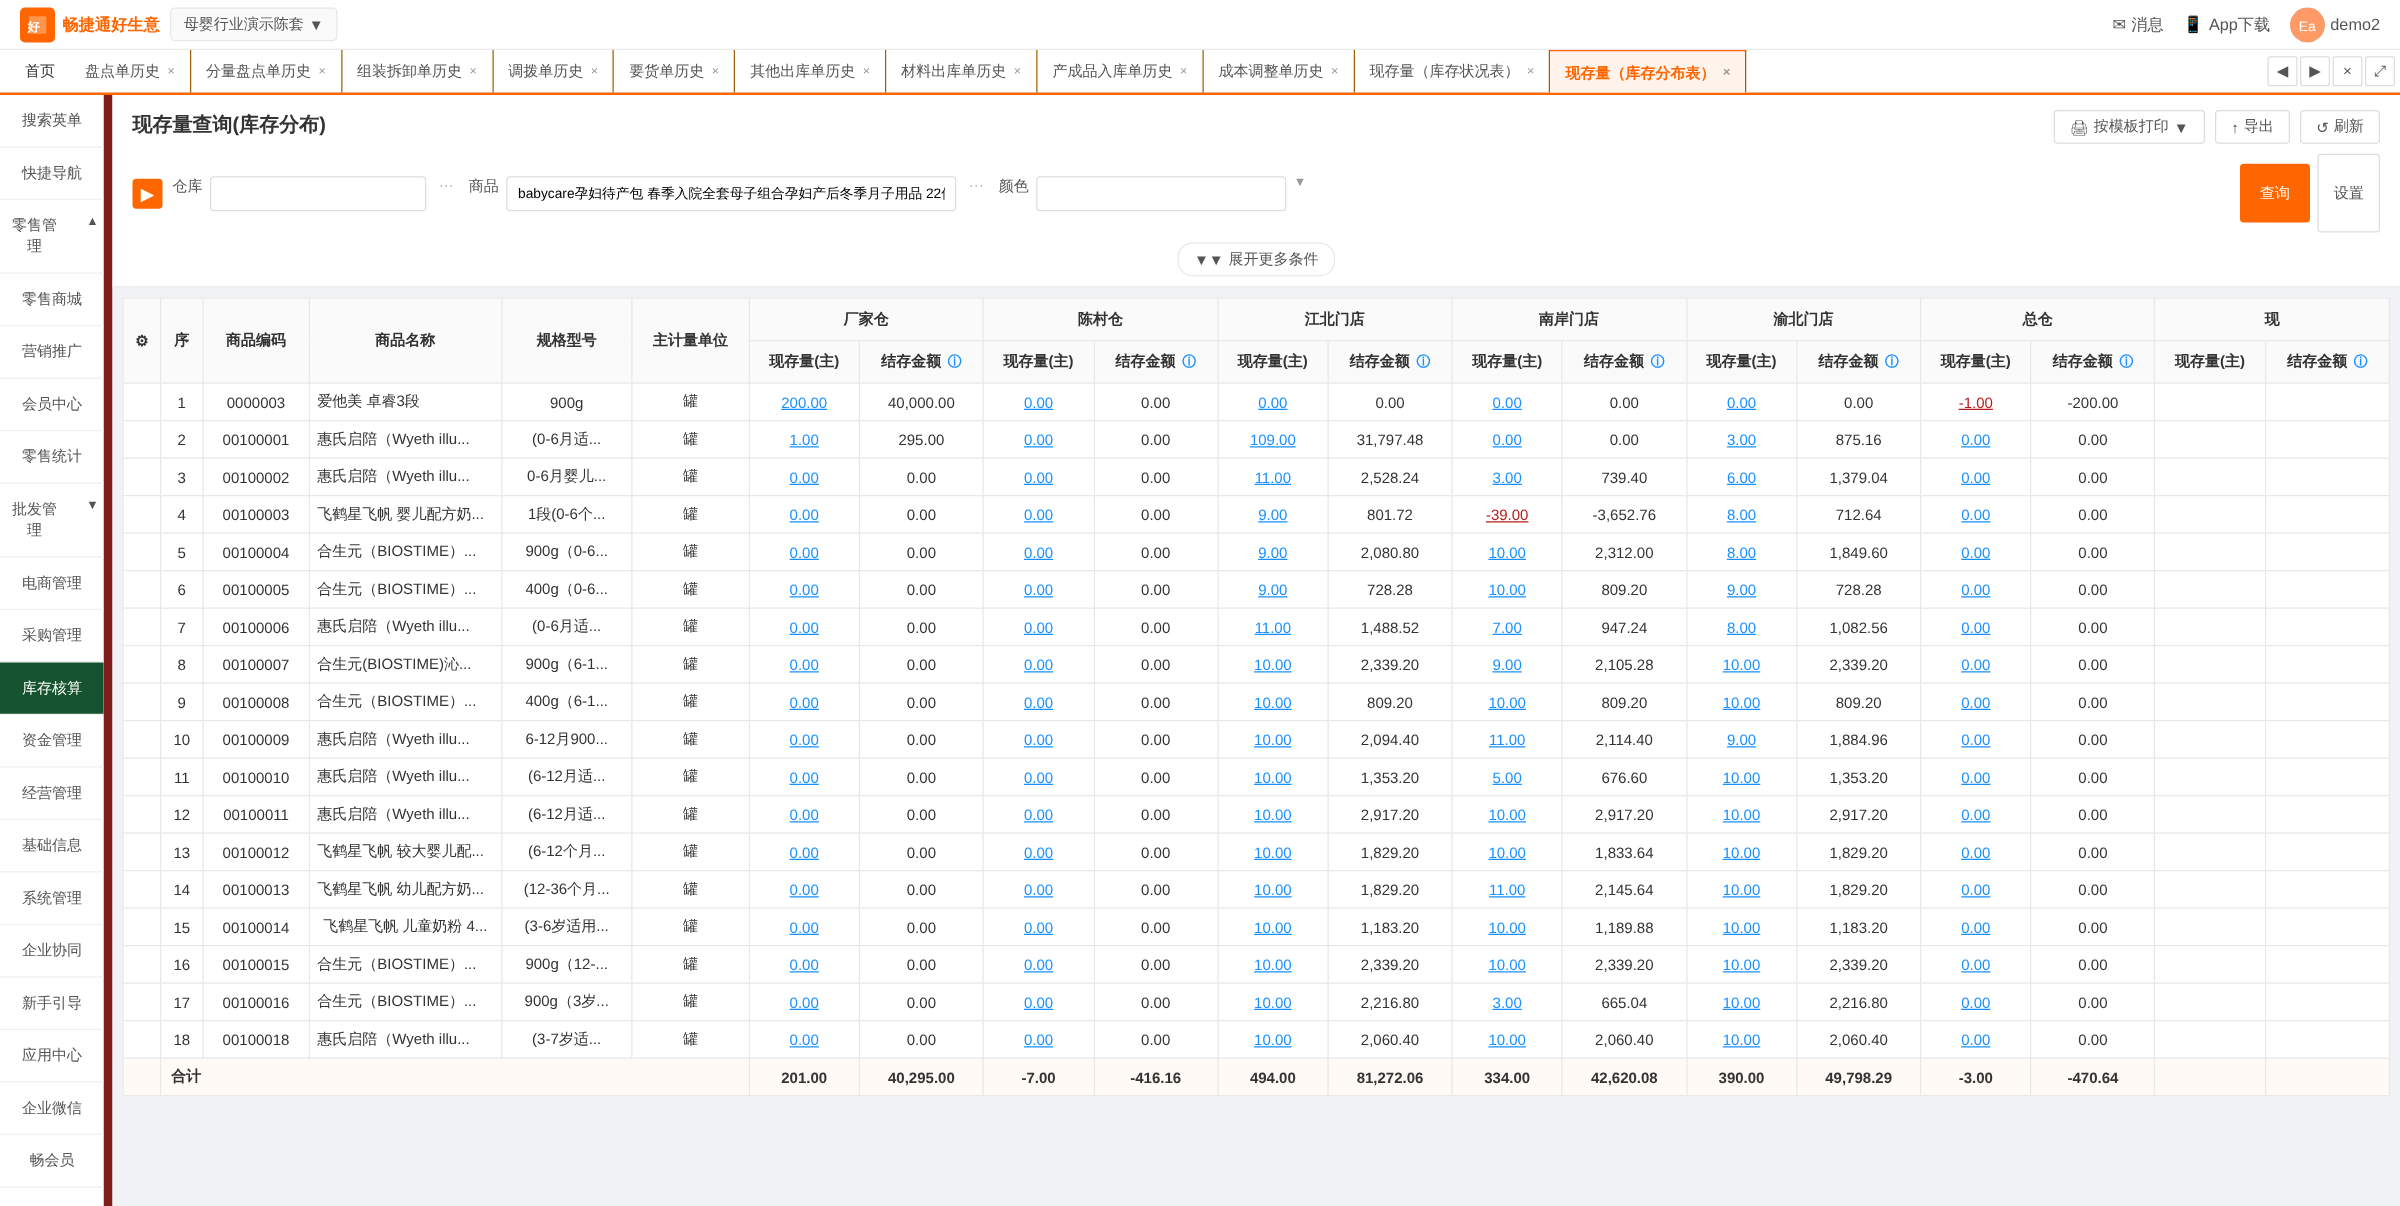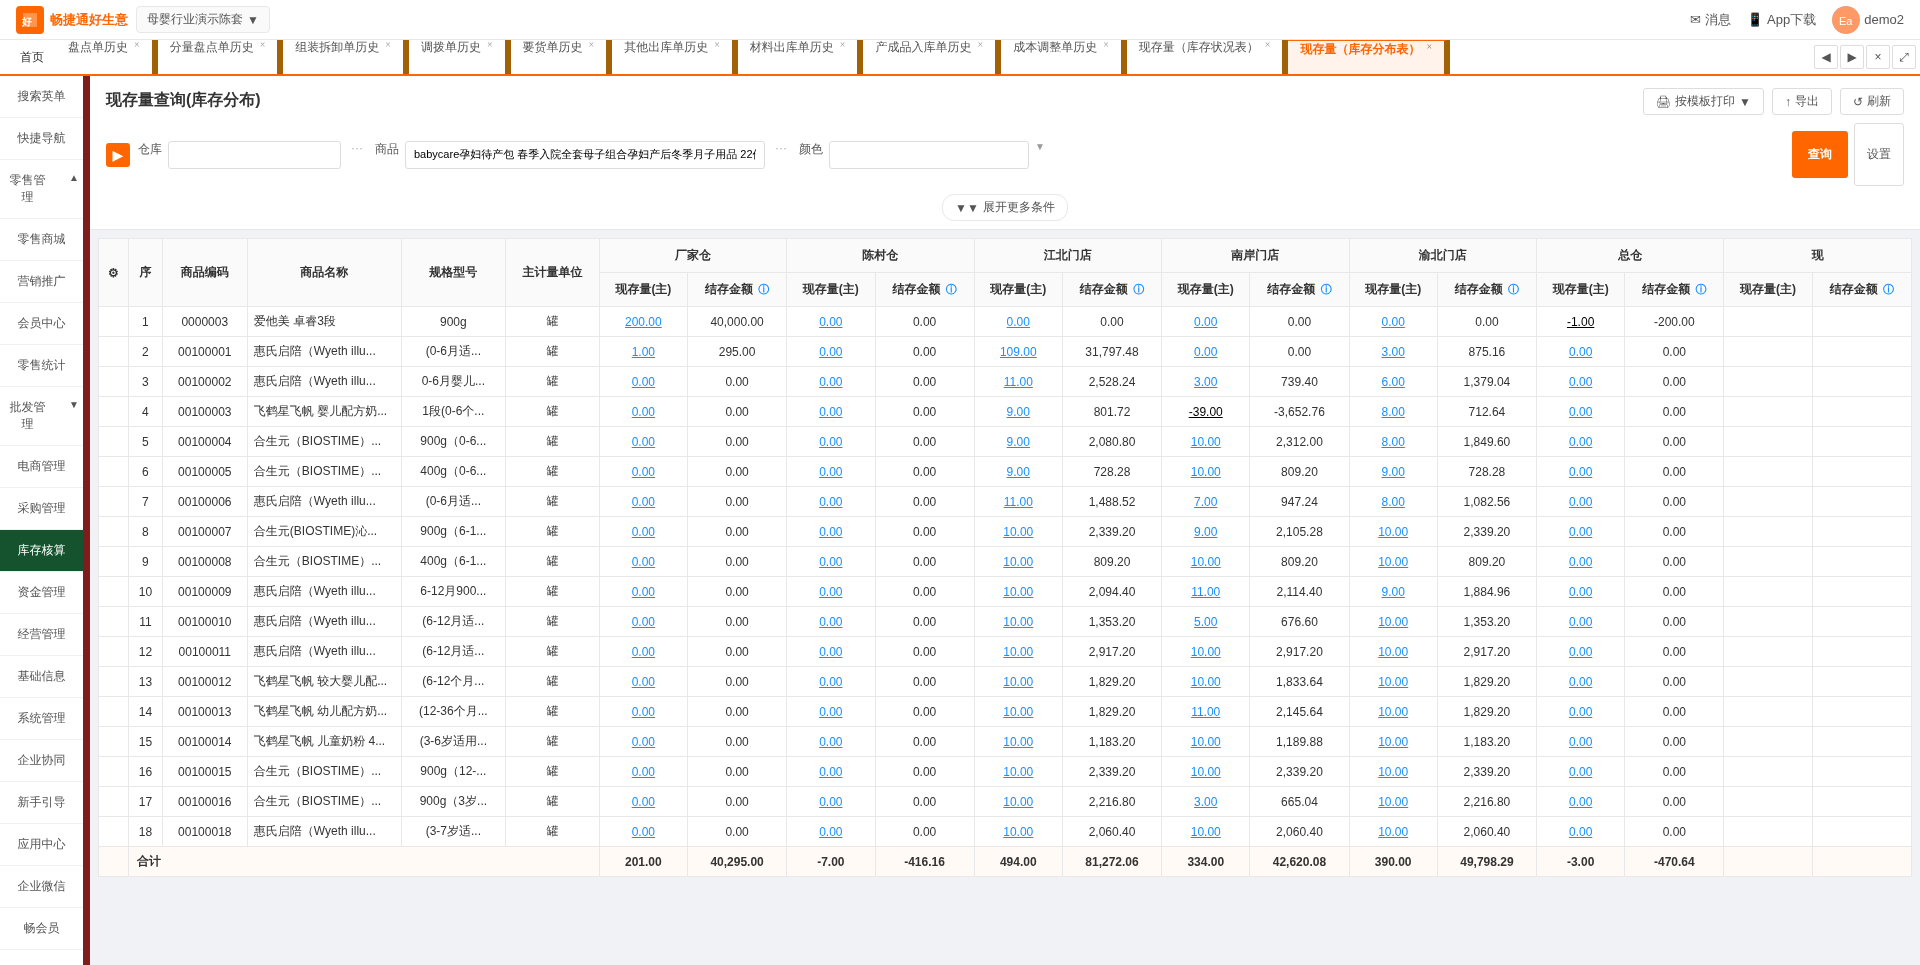--- a/index.html
+++ b/index.html
@@ -11,21 +11,21 @@
     .logo-area { display: flex; align-items: center; gap: 6px; font-size: 13px; color: #ff6600; font-weight: bold; }
     .logo-icon { width: 28px; height: 28px; background: #ff6600; border-radius: 4px; display: flex; align-items: center; justify-content: center; }
     .logo-icon svg { width: 20px; height: 20px; fill: white; }
     .industry-selector { display: flex; align-items: center; gap: 4px; padding: 4px 10px; border: 1px solid #e8e8e8; border-radius: 4px; cursor: pointer; font-size: 12px; color: #555; background: #fafafa; }
     .top-bar-right { display: flex; align-items: center; gap: 16px; font-size: 13px; color: #555; }
     .top-bar-right-item { display: flex; align-items: center; gap: 4px; cursor: pointer; }
     .avatar { width: 28px; height: 28px; border-radius: 50%; background: #ccc; overflow: hidden; display: flex; align-items: center; justify-content: center; }
     
     
     .tab-bar { height: 36px; background: #fff; display: flex; align-items: center; border-bottom: 2px solid #ff6600; padding-left: 8px; overflow: hidden; }
-    .tab-item { height: 36px; display: flex; padding: 0 12px; font-size: 12px; cursor: pointer; white-space: nowrap; border-right: 6px solid #a16207; color: #555; position: relative; font-family: Liberation Serif, serif; }
+    .tab-item { height: 36px; display: flex; align-items: center; padding: 0 12px; font-size: 12px; cursor: pointer; white-space: nowrap; border-right: 1px solid #a16207; color: #555; position: relative; }
     .tab-item.active { background: #fff3ec; color: #ff6600; font-weight: bold; border-top: 2px solid #ff6600; }
     .tab-item .tab-close { margin-left: 6px; color: #999; font-size: 10px; cursor: pointer; }
     .tab-home { padding: 0 12px; font-size: 12px; cursor: pointer; color: #333; height: 40px; display: flex; align-items: center; }
     .tab-nav-btns { display: flex; align-items: center; margin-left: auto; gap: 2px; padding-right: 4px; }
     .tab-nav-btn { width: 24px; height: 24px; border: 1px solid #ddd; border-radius: 2px; cursor: pointer; display: flex; align-items: center; justify-content: center; color: #555; font-size: 12px; background: #fff; }
     
     
     .main-layout { display: flex; height: calc(965px - 40px - 36px); }
     
     
@@ -44,32 +44,32 @@
     .page-actions { display: flex; align-items: center; justify-content: flex-end; gap: 8px; margin-bottom: 8px; }
     .btn-action { padding: 4px 12px; border: 1px solid #ddd; border-radius: 3px; background: #fff; cursor: pointer; font-size: 12px; color: #555; display: flex; align-items: center; gap: 4px; }
     .search-row { display: flex; align-items: center; gap: 8px; flex-wrap: wrap; width: 100%; }
     .expand-btn { width: 24px; height: 24px; background: #ff6600; color: white; border: none; border-radius: 3px; cursor: pointer; display: flex; align-items: center; justify-content: center; font-size: 14px; }
     .search-field { display: flex; align-items: flex-start; gap: 6px; }
     .search-label { color: #555; white-space: nowrap; font-size: 12px; }
     .search-input { height: 28px; border: 1px solid #ddd; border-radius: 3px; padding: 0 8px; font-size: 12px; min-width: 120px; }
     .search-input-wide { width: 300px; }
     .search-input-color { width: 200px; }
     .search-dots { color: #aaa; cursor: pointer; padding: 0 4px; }
-    .btn-query { padding: 15px 16px; background: #ff6600; color: white; border: none; border-radius: 3px; cursor: pointer; font-size: 12px; font-weight: bold; }
+    .btn-query { padding: 15px 16px; background: #ff6600; color: white; border: none; border-radius: 3px; cursor: pointer; font-size: 12px; font-weight: normal; }
     .btn-settings { padding: 22px 12px; background: #fff; color: #555; border: 1px solid #ddd; border-radius: 3px; cursor: pointer; font-size: 12px; }
     .btn-expand-more { padding: 4px 12px; background: #fff; border: 1px solid #e8e8e8; border-radius: 12px; font-size: 12px; color: #555; cursor: pointer; display: flex; align-items: center; gap: 4px; }
     
     
     .table-container { flex: 1; overflow: auto; padding: 8px; }
     .data-table { width: 100%; border-collapse: collapse; background: #fff; font-size: 12px; }
     .data-table th { background: #fafafa; border: 1px solid #e8e8e8; padding: 8px 6px; text-align: center; font-weight: bold; color: #333; white-space: nowrap; }
     .data-table td { border: 1px solid #e8e8e8; padding: 6px; text-align: center; color: #333; white-space: nowrap; }
     .data-table tr.summary td { background: #fffaf5; font-weight: bold; }
     .link-text { color: #1890ff; text-decoration: underline; cursor: pointer; }
-    .neg-value { color: #000000; }
+    .neg-value { color: #b91c1c; }
     .col-num { color: #666; }
     
     
     .table-container::-webkit-scrollbar { height: 6px; width: 6px; }
     .table-container::-webkit-scrollbar-track { background: #f1f1f1; }
     .table-container::-webkit-scrollbar-thumb { background: #ccc; border-radius: 3px; }
     
     .info-icon { color: #1890ff; cursor: pointer; font-size: 11px; margin-left: 2px; }
   </style>
 </head>
@@ -630,21 +630,21 @@
     <td>1,829.20</td>
     <td><span class="link-text">0.00</span></td>
     <td class="">0.00</td>
     <td></td>
     <td></td>
   </tr>
             <tr>
     <td></td>
     <td class="col-num">15</td>
     <td>00100014</td>
-    <td style="text-align:left; max-width:120px; overflow:hidden; text-overflow:ellipsis;margin-left:34px;">飞鹤星飞帆 儿童奶粉 4...</td>
+    <td style="text-align:center; max-width:120px; overflow:hidden; text-overflow:ellipsis;margin-left:34px;">飞鹤星飞帆 儿童奶粉 4...</td>
     <td>(3-6岁适用...</td>
     <td>罐</td>
     <td><span class="link-text">0.00</span></td>
     <td>0.00</td>
     <td><span class="link-text">0.00</span></td>
     <td>0.00</td>
     <td><span class="link-text">10.00</span></td>
     <td>1,183.20</td>
     <td><span class="link-text">10.00</span></td>
     <td class="">1,189.88</td>

